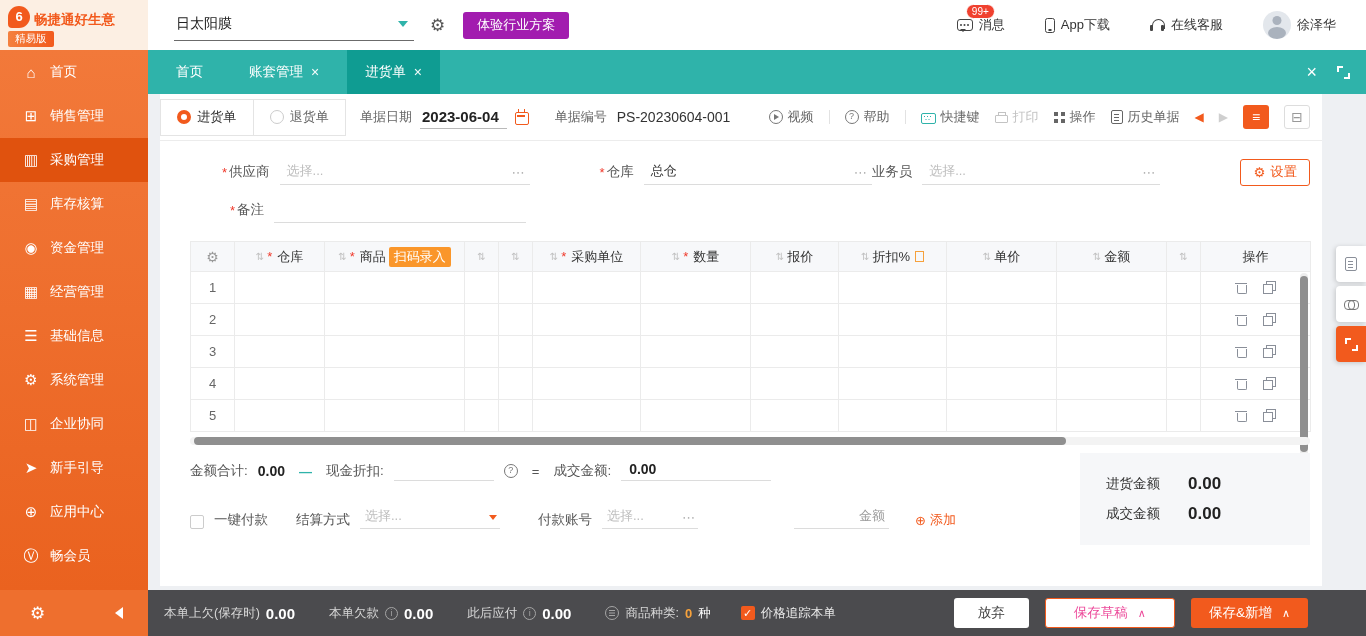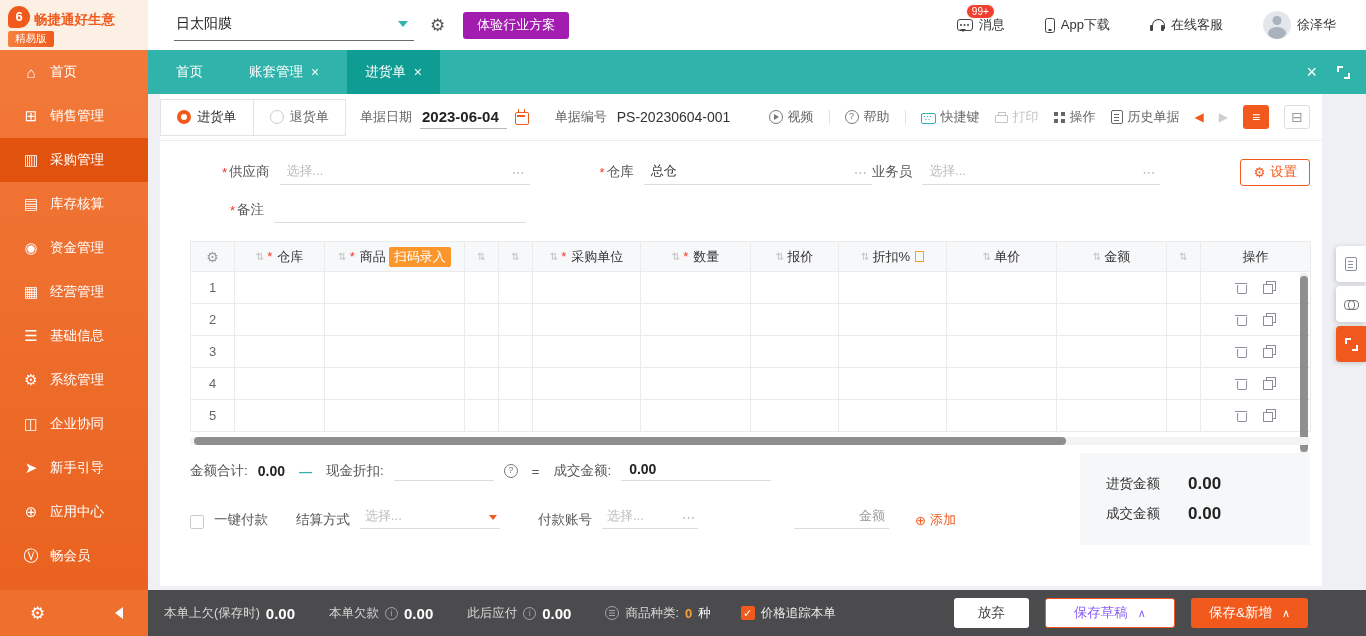--- a/index.html
+++ b/index.html
@@ -170,21 +170,21 @@
             padding:0 24px 0 30px}
   .f-gear{color:#fff;font-size:17px;cursor:pointer}
   .f-grp{display:flex;align-items:center;gap:6px;white-space:nowrap}
   .f-lbl{color:#d8d8d8;font-size:12.5px}
   .f-val{color:#fff;font-weight:bold;font-size:15px}
   .ml16{margin-left:16px}.ml30{margin-left:30px}.ml34{margin-left:34px}
   .cat-num{color:#f7a23c;font-weight:bold}
   .cb-on{width:14px;height:14px;background:#f25a1d;border-radius:2px;color:#fff;font-size:11px;line-height:14px;text-align:center;cursor:pointer}
   .f-actions{margin-left:auto;display:flex;align-items:center;padding-right:58px}
   .btn-gray{background:#fff;color:#444;height:30px;padding:0 24px;border-radius:3px;border:none;font-size:13.5px;cursor:pointer}
-  .btn-draft{background:#fff;color:#8b5cf6;border:1px solid #f25a1d;height:30px;padding:0 28px;border-radius:3px;display:flex;
+  .btn-draft{background:#fff;color:#ec4899;border:1px solid #f25a1d;height:30px;padding:0 28px;border-radius:3px;display:flex;
              align-items:center;gap:10px;margin-left:16px;font-size:13.5px;cursor:pointer}
   .btn-save{background:#f25a1d;color:#fff;border:none;height:30px;padding:0 18px;border-radius:3px;display:flex;align-items:center;
             gap:10px;margin-left:16px;font-size:13.5px;cursor:pointer}
   .caret{font-size:11px}
 
   
   .float{position:absolute;right:0;width:30px;height:36px;background:#fff;border-radius:4px 0 0 4px;
          box-shadow:-1px 1px 5px rgba(0,0,0,.18);display:flex;align-items:center;justify-content:center;z-index:6;cursor:pointer}
   .f1{top:246px}.f2{top:286px}.f3{top:326px;background:#f25a1d}
 </style>

